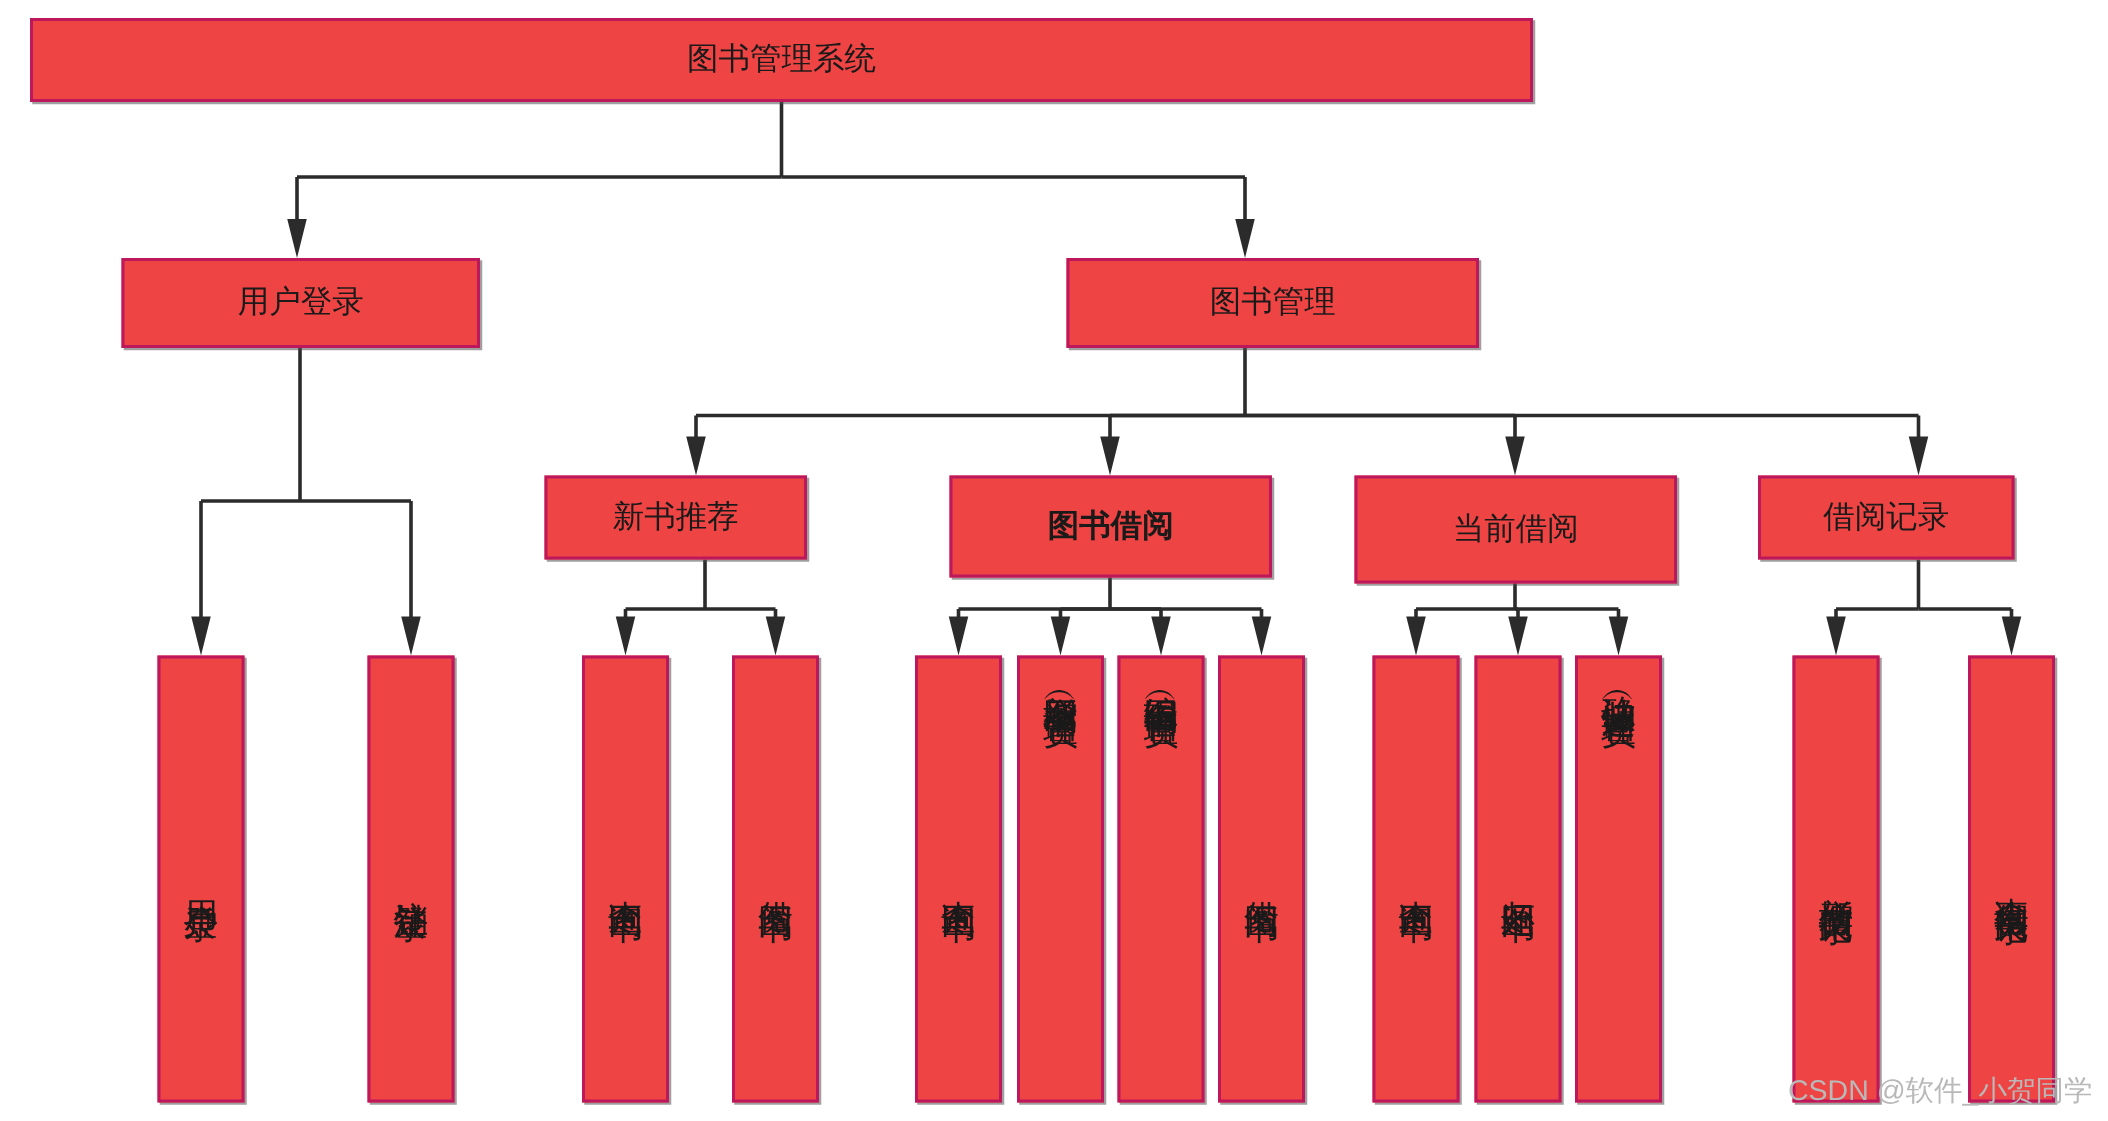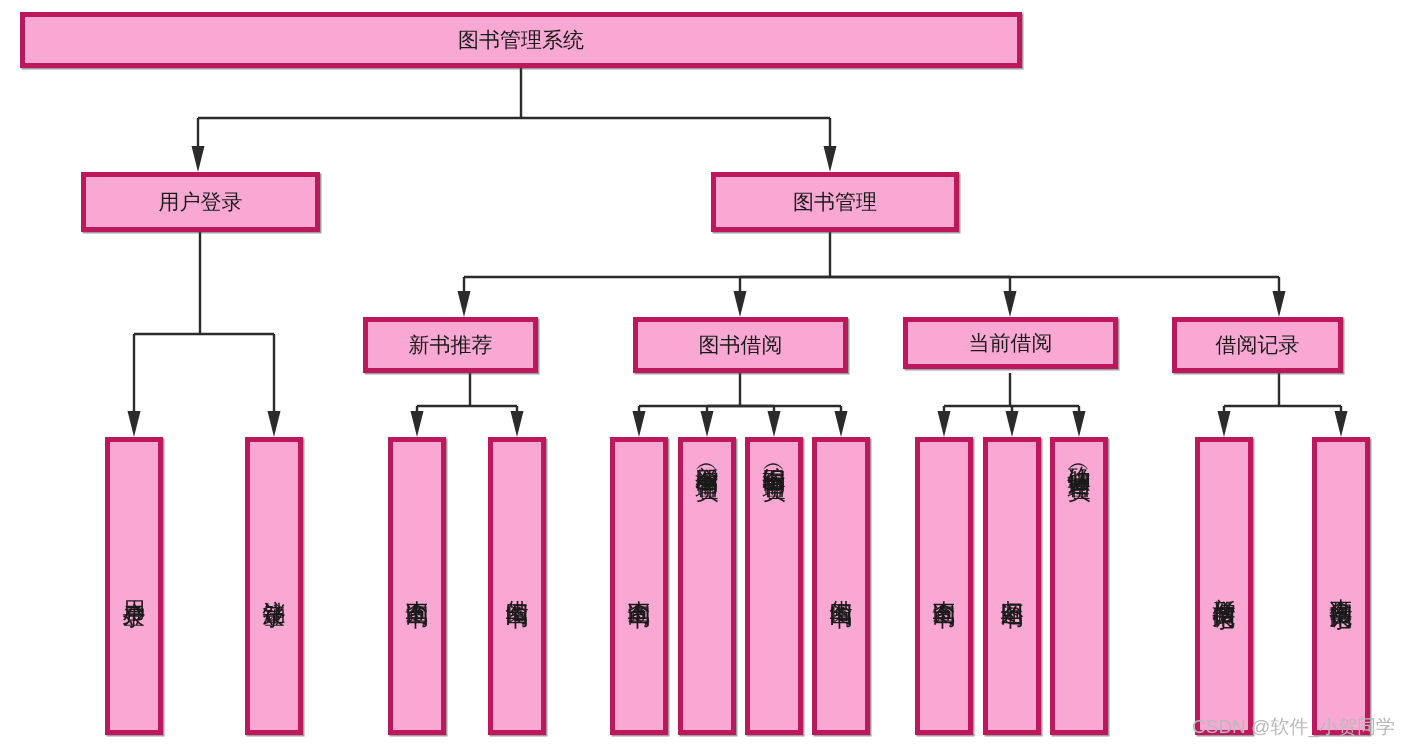--- a/index.html
+++ b/index.html
@@ -16,22 +16,22 @@
     position: relative;
   }
   #diagram-root {
     position: relative;
     width: 1405px;
     height: 747px;
   }
   .node-box {
     position: absolute;
     box-sizing: border-box;
-    background: #f9a8d4;
-    border: 5px solid #be185d;
+    background: #ef4444;
+    border: 2px solid #be185d;
     box-shadow: 1.5px 1.5px 0 0 rgba(80,80,80,0.55);
     display: flex;
     align-items: center;
     justify-content: center;
   }
   .node-label {
     color: #1a1a1a;
     line-height: 1.08;
     text-align: center;
     white-space: pre;
@@ -187,30 +187,30 @@
       </g>
     </svg>
 
   <div id="nodes-layer">
       <div class="node-box node-root node-h" style="left: 20px; top: 12px; width: 1002px; height: 56px;">
         <span class="node-label">图书管理系统</span>
       </div>
       <div class="node-box node-h" style="left: 81px; top: 172px; width: 239px; height: 60px;">
         <span class="node-label">用户登录</span>
       </div>
-      <div class="node-box node-h" style="left: 711px; top: 172px; width: 248px; height: 60px;">
+      <div class="node-box node-h" style="left: 711px; top: 172px; width: 275px; height: 60px;">
         <span class="node-label">图书管理</span>
       </div>
       <div class="node-box node-h" style="left: 363px; top: 317px; width: 175px; height: 56px;">
         <span class="node-label">新书推荐</span>
       </div>
-      <div class="node-box node-h" style="left: 633px; top: 317px; width: 215px; height: 56px;">
+      <div class="node-box node-h" style="left: 633px; top: 317px; width: 215px; height: 68px; font-weight: bold;">
         <span class="node-label">图书借阅</span>
       </div>
-      <div class="node-box node-h" style="left: 903px; top: 317px; width: 215px; height: 52px;">
+      <div class="node-box node-h" style="left: 903px; top: 317px; width: 215px; height: 72px;">
         <span class="node-label">当前借阅</span>
       </div>
       <div class="node-box node-h" style="left: 1172px; top: 317px; width: 171px; height: 56px;">
         <span class="node-label">借阅记录</span>
       </div>
       <div class="node-box node-v center-text" style="left: 105px; top: 437px; width: 58px; height: 298px;">
         <span class="node-label">用户登录</span>
       </div>
       <div class="node-box node-v center-text" style="left: 245px; top: 437px; width: 58px; height: 298px;">
         <span class="node-label">注销登录</span>

